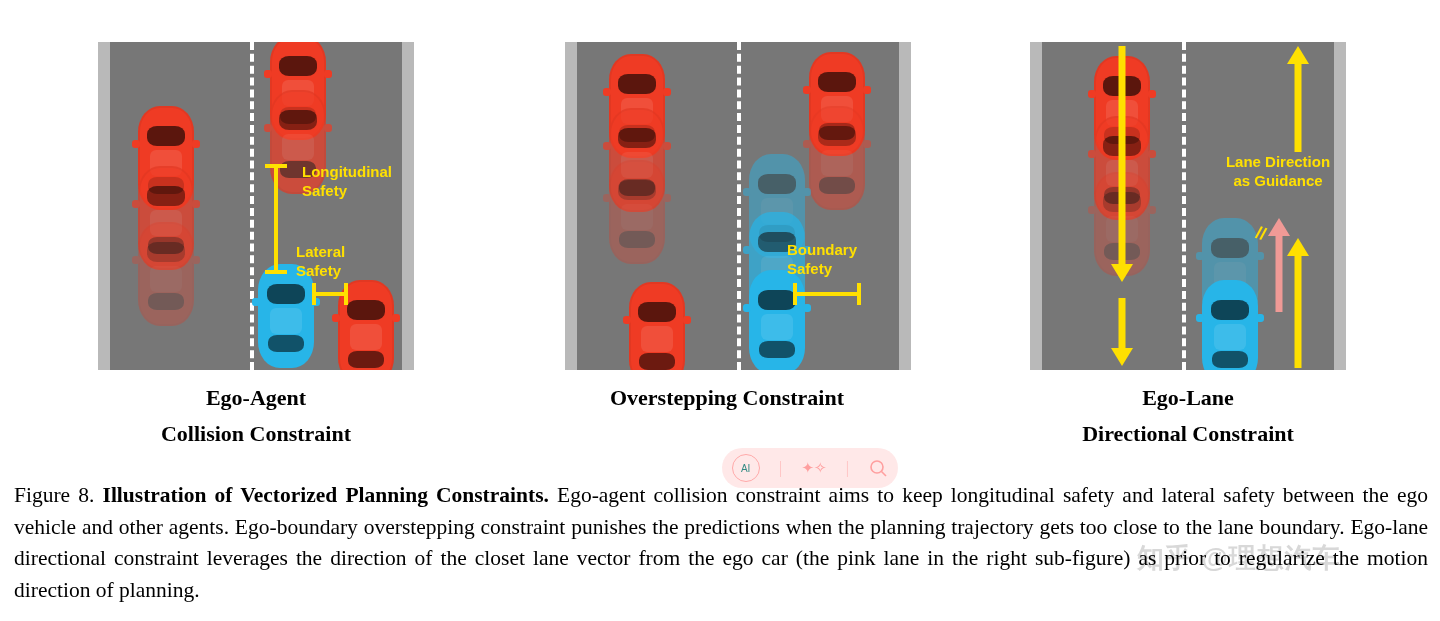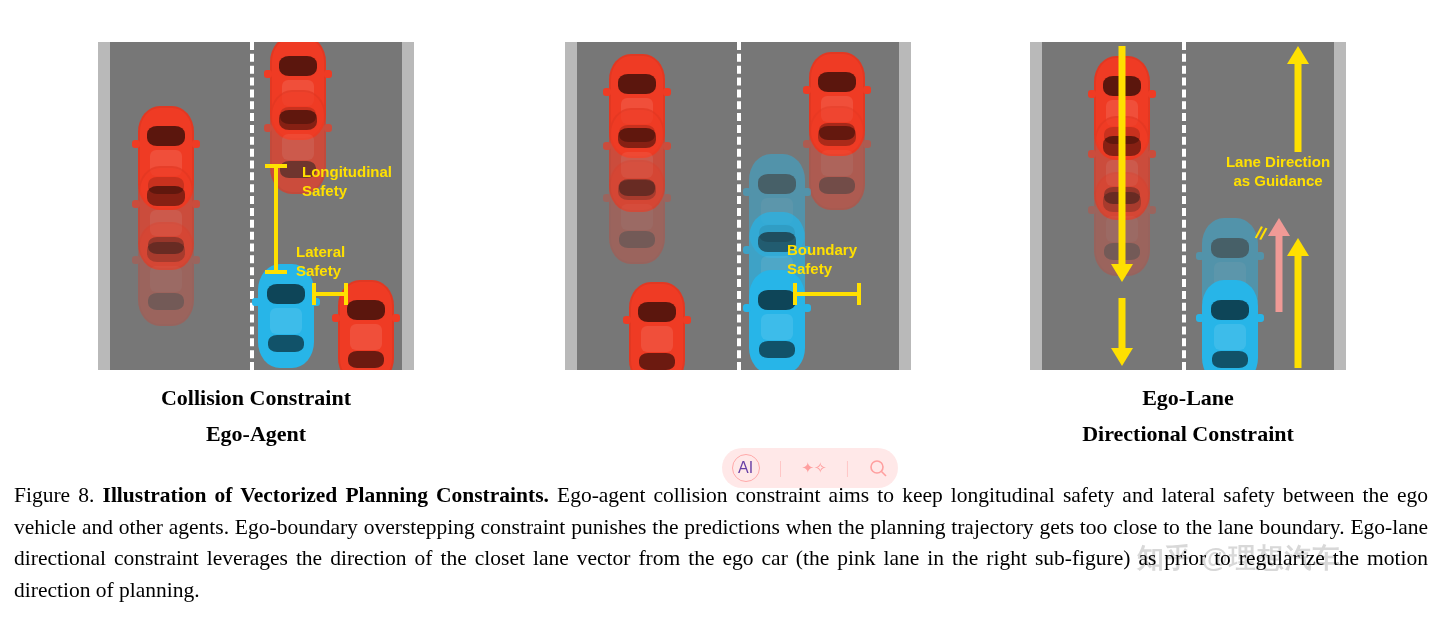--- a/index.html
+++ b/index.html
@@ -222,22 +222,22 @@
     font-size: 15px;
     display: flex;
     align-items: center;
     justify-content: center;
   }
   .wm-circle {
     width: 26px; height: 26px;
     border: 1.6px solid #ff9a9a;
     border-radius: 50%;
     display: flex; align-items: center; justify-content: center;
-    font-size: 16px;
-    color: #4c1d95;
+    font-size: 10px;
+    color: #0f766e;
   }
   .wm-sep { color: #ffb3b3; font-size: 16px; }
   .wm-zhihu {
     position: absolute;
     left: 1137px;
     top: 540px;
     font-family: "Liberation Sans", sans-serif;
     font-size: 27px;
     color: #d8d8d8;
     font-weight: bold;
@@ -317,22 +317,22 @@
 
       <div class="vbar" style="left:176px; top:122px; height:110px;"></div>
       <div class="ylabel" style="left:196px; top:120px; width:140px; text-align:left;margin-left:8px;">Longitudinal
 Safety</div>
 
       <div class="hbar" style="left:214px; top:250px; width:36px;"></div>
       <div class="ylabel" style="left:198px; top:200px; width:110px; text-align:left;">Lateral
 Safety</div>
     </div>
     <div class="panel-caption" style="left:0; top:338px; width:316px;">
+      <div>Ego-Agent</div>
       <div>Collision Constraint</div>
-      <div>Ego-Agent</div>
     </div>
   </div>
 
   <div class="panel" style="left:565px; width:324px;">
     <div class="scene" style="width:324px; height:328px;padding-left:22px;">
       <div class="shoulder-l"></div>
       <div class="shoulder-r"></div>
       <div class="dash-line" style="left:172px;"></div>
 
       <div class="car red" style="left:44px; top:12px;">
@@ -409,20 +409,21 @@
           <div class="rearwin"></div>
         <div class="mirror-l"></div>
           <div class="mirror-r"></div>
       </div>
 
       <div class="hbar" style="left:228px; top:250px; width:68px;"></div>
       <div class="ylabel" style="left:222px; top:198px; width:120px; text-align:left;">Boundary
 Safety</div>
     </div>
     <div class="panel-caption" style="left:-10px; top:338px; width:344px;">
+      <div>Overstepping Constraint</div>
     </div>
   </div>
 
   <div class="panel" style="left:1030px; width:316px;">
     <div class="scene" style="width:316px; height:328px;">
       <div class="shoulder-l"></div>
       <div class="shoulder-r"></div>
       <div class="dash-line" style="left:152px;"></div>
 
       <div class="car red" style="left:64px; top:14px;">

